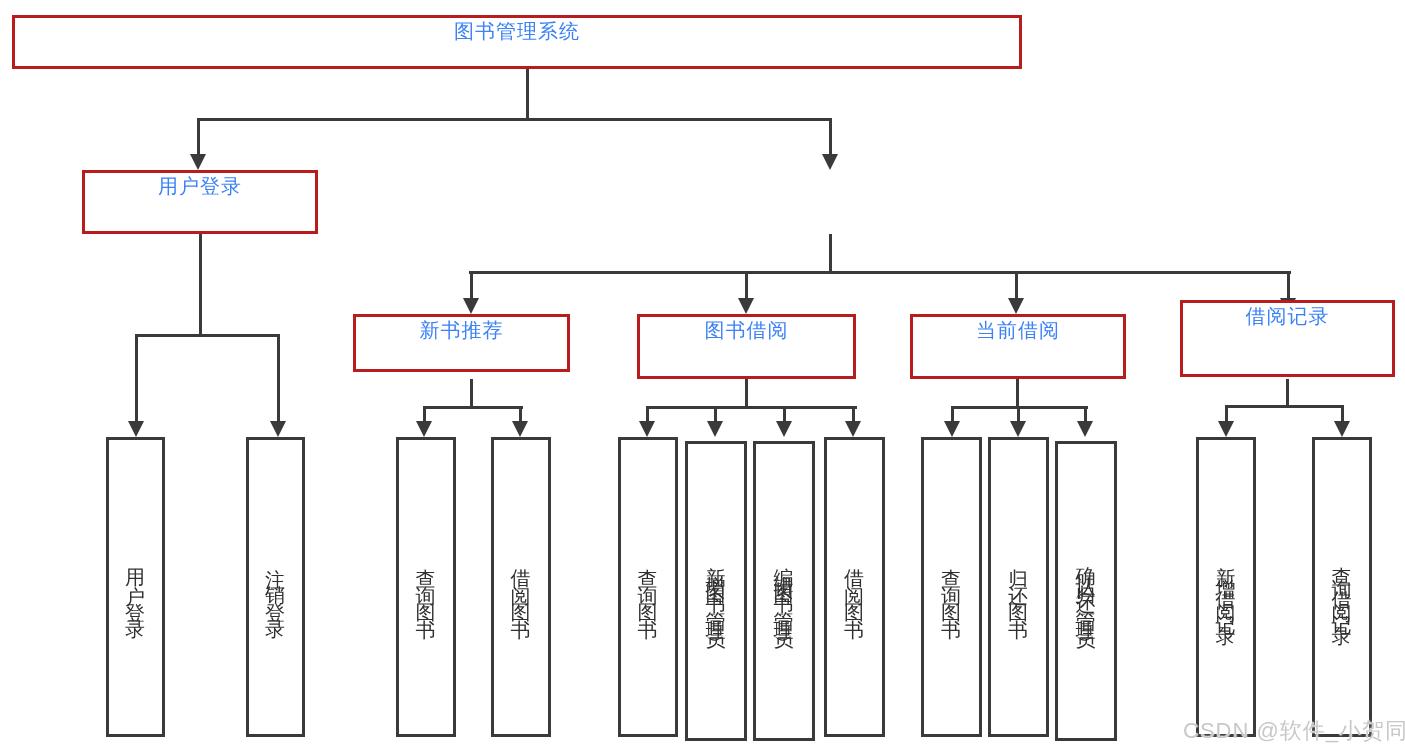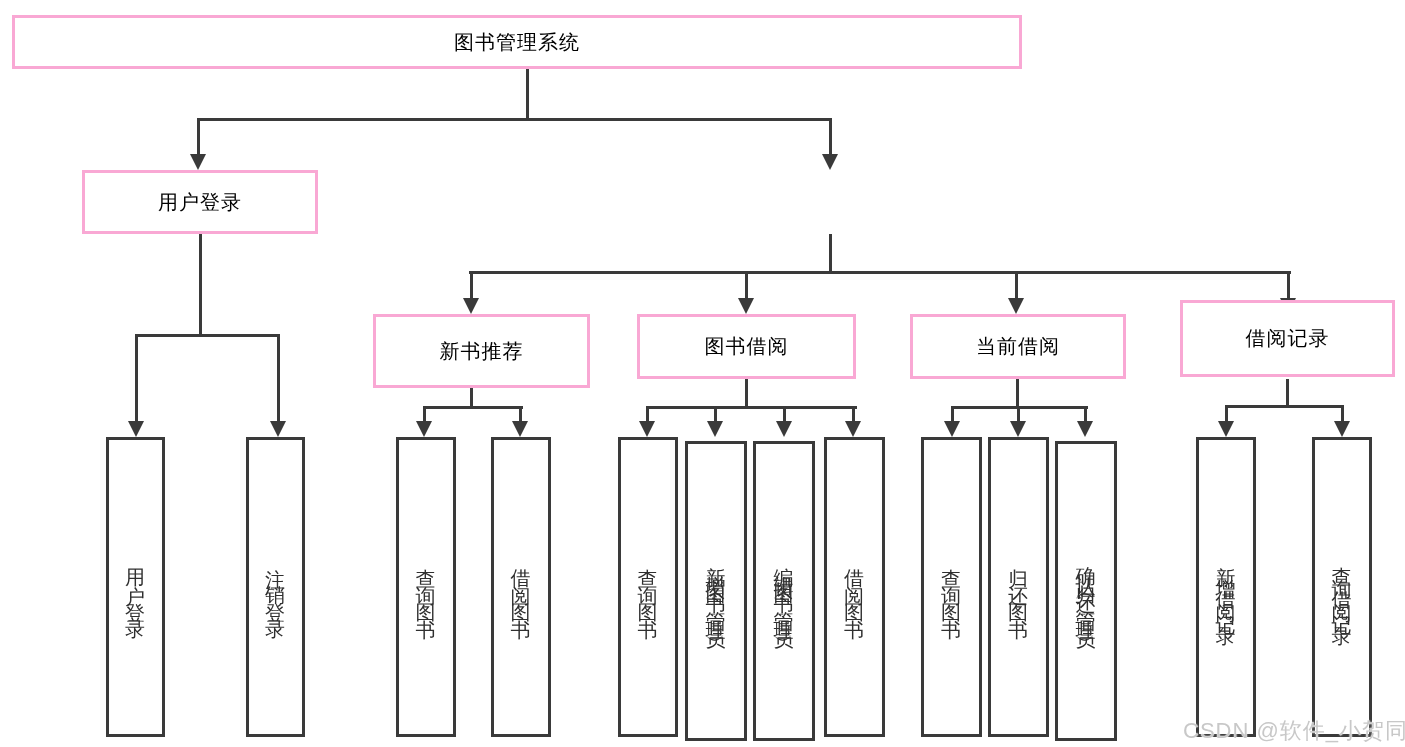--- a/index.html
+++ b/index.html
@@ -3,22 +3,22 @@
 <meta charset="utf-8">
 <style>
   html,body{margin:0;padding:0;background:#ffffff;}
   .canvas{
     position:relative;width:1405px;height:747px;background:#ffffff;overflow:hidden;
     font-family:"Liberation Sans","DejaVu Sans",sans-serif;color:#2f2f2f;
   }
   
   .hbox{
     position:absolute;box-sizing:border-box;background:#ffffff;
-    border:3px solid #f9a8d4;display:flex;align-items:center;justify-content:center;
-    font-size:20px;letter-spacing:1px;color:#000000;z-index:2;
+    border:3px solid #b91c1c;display:flex;align-items:flex-start;justify-content:center;
+    font-size:20px;letter-spacing:1px;color:#3b82f6;z-index:2;
   }
   
   .vbox{
     position:absolute;box-sizing:border-box;background:#ffffff;
     border:3px solid #3a3a3a;display:flex;align-items:center;justify-content:center;
     font-size:20px;color:#2f2f2f;z-index:2;
   }
   .vbox span{
     writing-mode:vertical-rl;text-orientation:mixed;letter-spacing:12px;
     line-height:1;display:block;
@@ -47,21 +47,21 @@
 <div class="canvas">
 
   <div class="hbox" style="left:12px;top:15px;width:1010px;height:54px">
     <span>图书管理系统</span>
   </div>
 
   <div class="hbox" style="left:82px;top:170px;width:236px;height:64px">
     <span>用户登录</span>
   </div>
 
-  <div class="hbox" style="left:373px;top:314px;width:217px;height:74px">
+  <div class="hbox" style="left:353px;top:314px;width:217px;height:58px">
     <span>新书推荐</span>
   </div>
   <div class="hbox" style="left:910px;top:314px;width:216px;height:65px">
     <span>当前借阅</span>
   </div>
   <div class="hbox" style="left:637px;top:314px;width:219px;height:65px">
     <span>图书借阅</span>
   </div>
   <div class="hbox" style="left:1180px;top:300px;width:215px;height:77px">
     <span>借阅记录</span>

